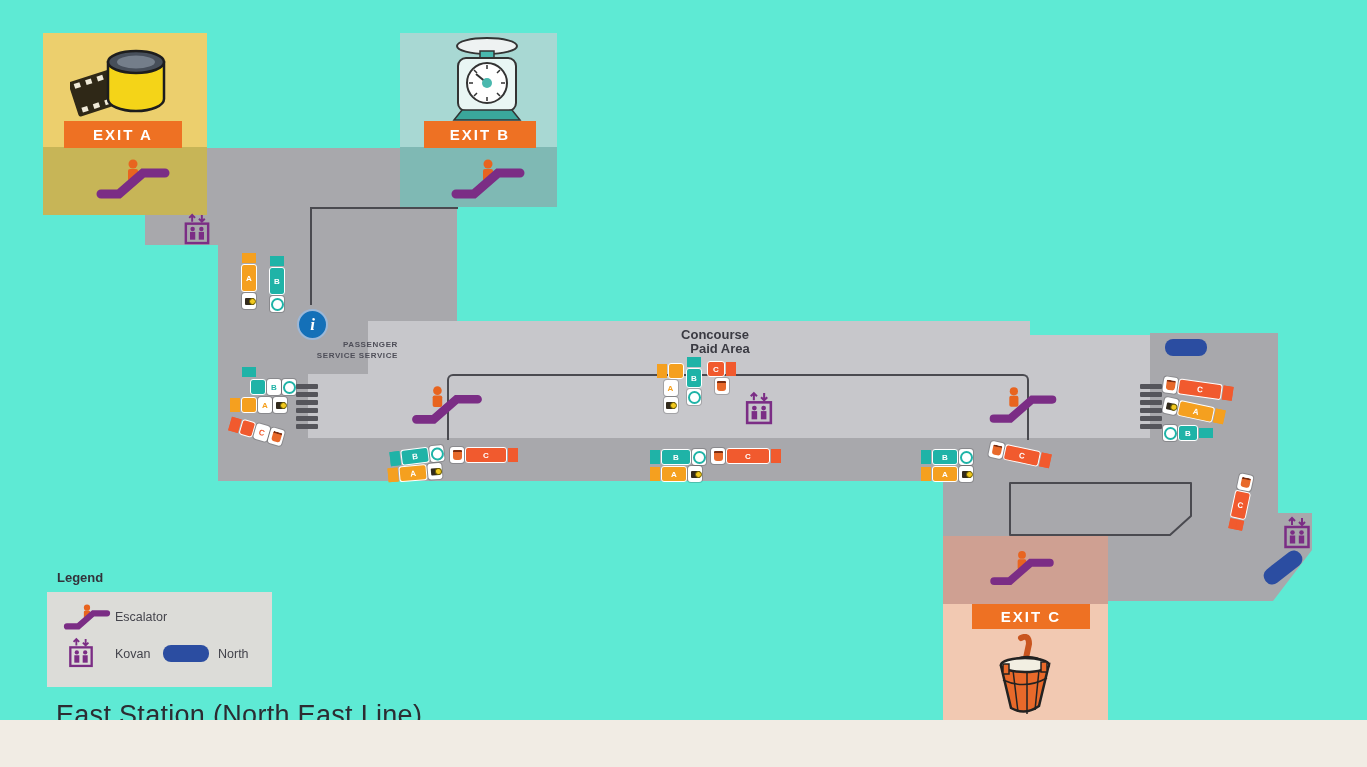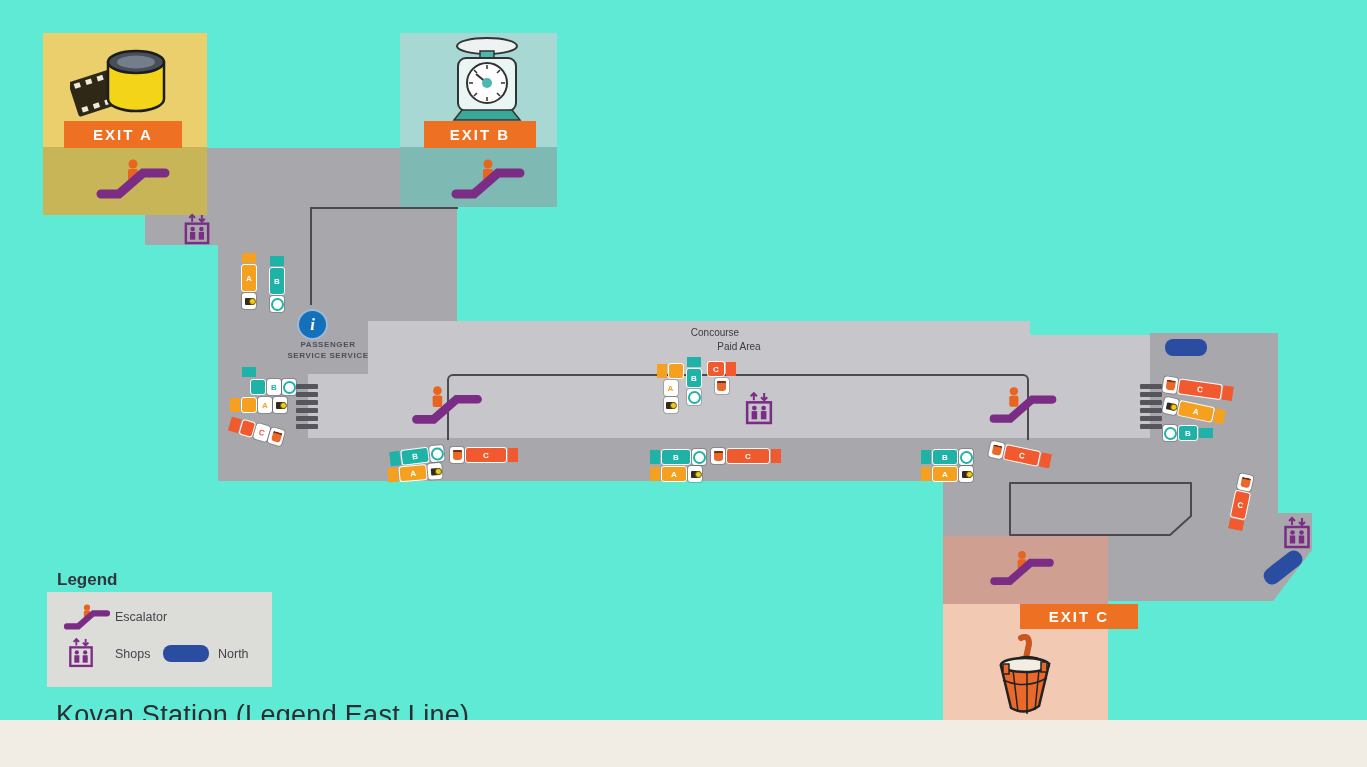--- a/index.html
+++ b/index.html
@@ -28,23 +28,23 @@
   .void-outline{left:447px;top:374px;width:578px;height:64px;border:2px solid #4a4a50;border-bottom:none;border-radius:6px 6px 0 0;}
 
   
   .gates{position:absolute;display:flex;flex-direction:column;gap:3px;}
   .gates i{display:block;width:22px;height:5px;background:#55555b;border-radius:1px;}
 
   
   .shop{position:absolute;background:#2b4da1;border-radius:8px;}
 
   
-  .pso-text{position:absolute;width:140px;text-align:center;font-size:8px;font-weight:bold;letter-spacing:.6px;color:#4e4e58;}
-  .conc-text{position:absolute;width:130px;text-align:center;font-size:10px;font-weight:normal;color:#3a3a42;}
-  .legend-head{position:absolute;font-size:17px;font-weight:bold;color:#33333b;}
+  .pso-text{position:absolute;width:140px;text-align:right;font-size:8px;font-weight:bold;letter-spacing:.6px;color:#4e4e58;}
+  .conc-text{position:absolute;width:130px;text-align:center;font-size:13px;font-weight:bold;color:#3a3a42;}
+  .legend-head{position:absolute;font-size:13px;font-weight:bold;color:#33333b;}
   .legend-box{left:47px;top:592px;width:225px;height:95px;background:#dcdcd8;}
   .legend-label{position:absolute;font-size:12.5px;color:#44444c;}
   .title{position:absolute;font-size:27px;color:#2c2c32;letter-spacing:.3px;}
 
   .info-circle{position:absolute;width:27px;height:27px;border-radius:50%;background:#1470b8;border:2px solid #9cb8d8;color:#fff;display:flex;align-items:center;justify-content:center;font-family:"Liberation Serif",serif;font-style:italic;font-weight:bold;font-size:17px;}
 
   
   .arw{position:absolute;display:flex;align-items:center;gap:1px;}
   .arw.col{flex-direction:column;}
   .bar{border:1px solid #fff;border-radius:3px;color:#fff;font-weight:bold;font-size:8px;display:flex;align-items:center;justify-content:center;height:14px;}
@@ -187,21 +187,21 @@
   <div class="gates" style="left:296px;top:384px">
     <i></i>
       <i></i>
       <i></i>
       <i></i>
       <i></i>
       <i></i>
   </div>
 
   <div class="conc-text" style="left:650px;top:327px">Concourse</div>
-  <div class="conc-text" style="left:674px;top:341px">Paid Area</div>
+  <div class="conc-text" style="left:655px;top:341px">Paid Area</div>
 
   <div class="arw col" style="left:657px;top:363px">
     <span class="arw" style="position:static">
       <span class="hl c-oa"></span>
       <span class="bar oa" style="width:14px"></span>
     </span>
     <span class="chip">
         <span class="lt lt-a">A</span>
       </span>
     <span class="chip">
@@ -364,21 +364,21 @@
       <rect x="15.8" y="20.5" width="5.4" height="8" fill="#7b2d85"></rect>
   </svg>
 
   <div class="abs exc-top"></div>
   <div class="abs exc-bot"></div>
   <svg class="abs" style="left:984px;top:548px" width="76" height="40" viewBox="0 0 80 46">
     <circle cx="40" cy="8" r="4.5" fill="#e8641f"></circle>
       <rect x="35" y="13" width="10" height="12" rx="2" fill="#e8641f"></rect>
     <path d="M8 38 H26 L50 17 H72" stroke="#7b2d85" stroke-width="9" fill="none" stroke-linecap="round"></path>
   </svg>
-  <div class="banner" style="left:1020px;top:604px;width:118px;height:25px">EXIT C</div>
+  <div class="banner" style="left:972px;top:604px;width:118px;height:25px">EXIT C</div>
   <svg class="abs" style="left:985px;top:634px" width="78" height="84" viewBox="0 0 78 84">
     <path d="M36 4 q8 -4 8 6 l-3 14" stroke="#c9551f" stroke-width="6" fill="none" stroke-linecap="round"></path>
     <path d="M18 34 Q39 16 62 30" stroke="#222" stroke-width="4" fill="none"></path>
     <path d="M16 32 L26 74 Q40 82 54 72 L64 30 Z" fill="#e8692a" stroke="#222" stroke-width="2.5"></path>
     <ellipse cx="40" cy="31" rx="24" ry="7" fill="#f2efe2" stroke="#222" stroke-width="2.5"></ellipse>
     <path d="M28 36 L33 78 M42 38 L42 80 M54 36 L50 76" stroke="#222" stroke-width="1.5"></path>
     <path d="M18 46 Q40 56 62 44" stroke="#222" stroke-width="1.5" fill="none"></path>
     <rect x="18" y="30" width="6" height="10" fill="#e8692a" stroke="#222" stroke-width="1.5"></rect>
     <rect x="56" y="28" width="6" height="10" fill="#e8692a" stroke="#222" stroke-width="1.5"></rect>
   </svg>
@@ -393,19 +393,19 @@
   <div class="legend-label" style="left:115px;top:610px">Escalator</div>
   <svg class="abs" style="left:68px;top:636px" width="26" height="32" viewBox="0 0 28 34">
     <path d="M9 10 V3 M6 6 L9 3 L12 6" stroke="#7b2d85" stroke-width="2" fill="none"></path>
     <path d="M19 3 V10 M16 7 L19 10 L22 7" stroke="#7b2d85" stroke-width="2" fill="none"></path>
     <rect x="2.5" y="12" width="23" height="20" fill="none" stroke="#7b2d85" stroke-width="2.5"></rect>
     <circle cx="9.5" cy="17.5" r="2.3" fill="#7b2d85"></circle>
       <rect x="6.8" y="20.5" width="5.4" height="8" fill="#7b2d85"></rect>
     <circle cx="18.5" cy="17.5" r="2.3" fill="#7b2d85"></circle>
       <rect x="15.8" y="20.5" width="5.4" height="8" fill="#7b2d85"></rect>
   </svg>
-  <div class="legend-label" style="left:115px;top:647px">Shops</div>
+  <div class="legend-label" style="left:115px;top:647px">Kovan</div>
   <div class="shop" style="left:163px;top:645px;width:46px;height:17px"></div>
   <div class="legend-label" style="left:218px;top:647px">North</div>
 
-  <div class="title" style="left:56px;top:700px">Kovan Station (Legend East Line)</div>
+  <div class="title" style="left:56px;top:700px">East Station (North East Line)</div>
 
 </div>
 
 </body></html>

